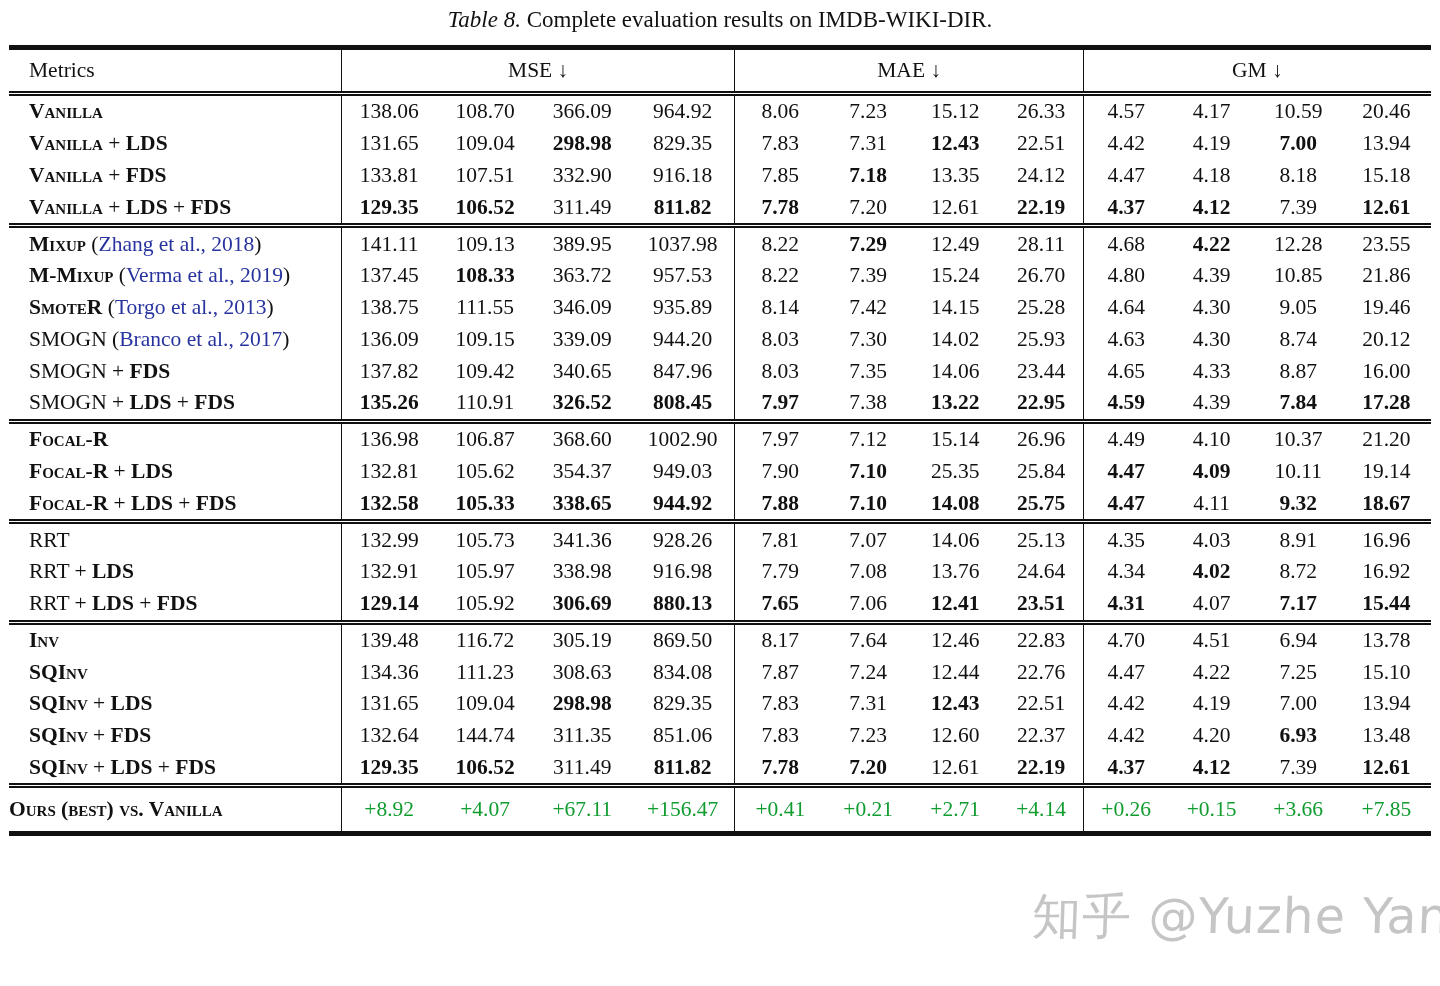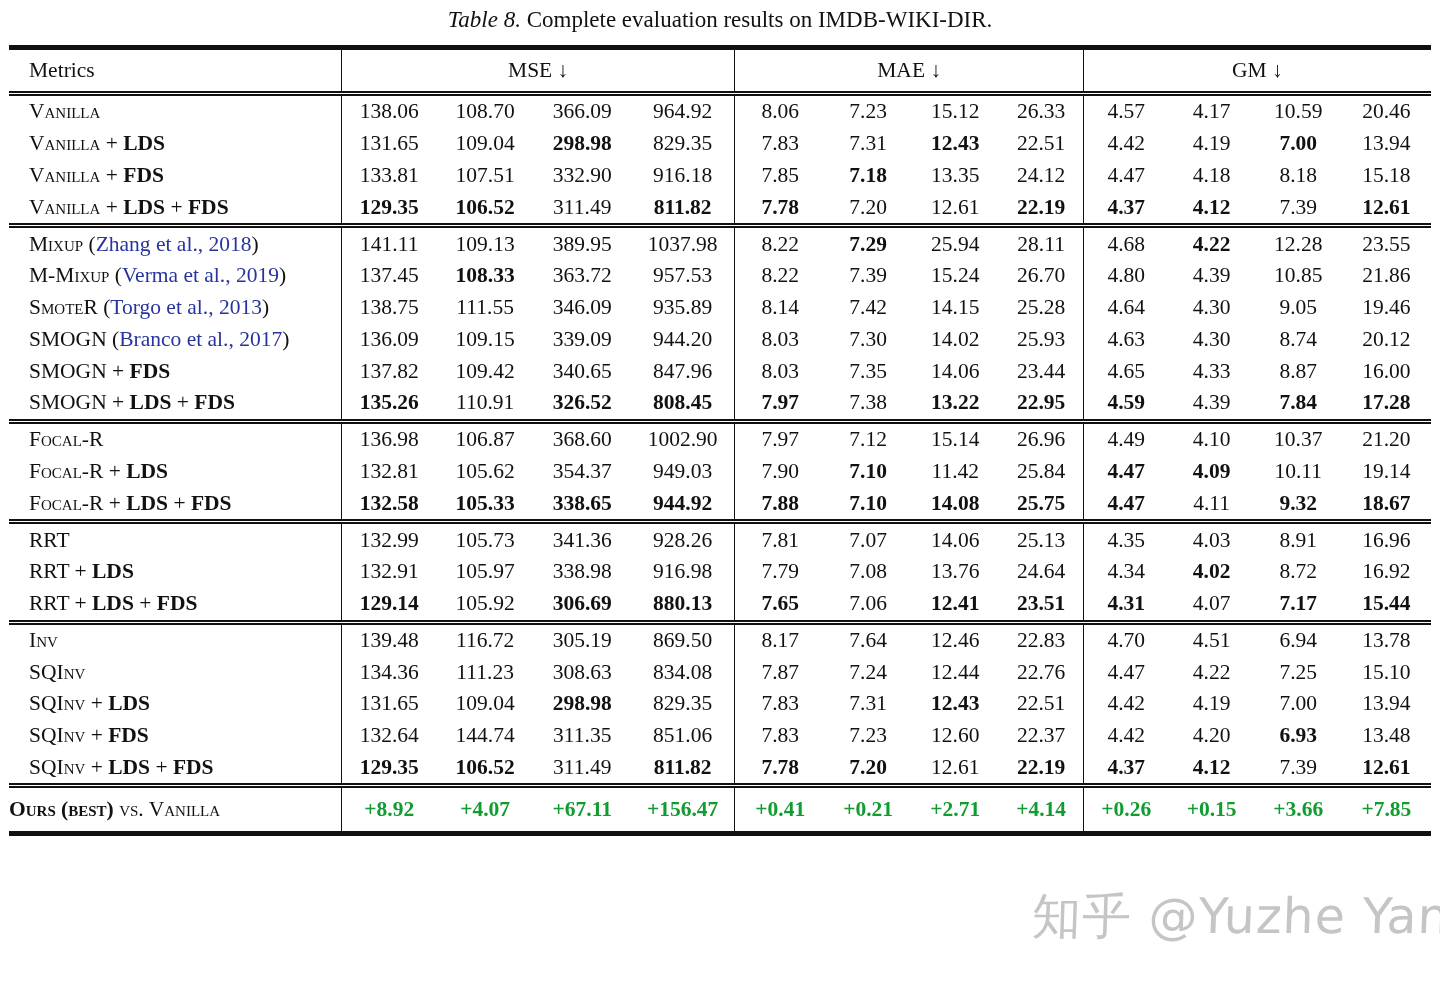--- a/index.html
+++ b/index.html
@@ -11,24 +11,24 @@
         border-collapse:collapse;border-top:5px solid var(--ink);border-bottom:5px solid var(--ink);}
   thead th{font-weight:400;font-size:21.5px;padding:8px 0;}
   thead tr.metrics th{border-bottom:1.5px solid var(--ink);}
   th.label,td.label{text-align:left;padding-left:20px;white-space:nowrap;}
   .sep{border-left:1.5px solid var(--ink);}
   tbody.group{border-top:5px double var(--ink);}
   tbody.summary{border-top:5px double var(--ink);}
   td{font-size:21.5px;line-height:25px;padding:3.4px 0;}
   td.num{text-align:center;}
   .bold{font-weight:700;}
-  .sc{font-variant:small-caps;}
+  .sc{font-variant:small-caps;font-weight:bold;}
   .cite{color:var(--cite);}
   tbody.summary td{padding:9px 0;}
-  tbody.summary td.num{color:var(--gain);font-weight:700;}
+  tbody.summary td.num{color:var(--gain);font-weight:400;}
   .watermark{position:absolute;left:1032px;top:891px;font-size:49px;line-height:52px;
         font-family:"DejaVu Sans", sans-serif;color:var(--wm);opacity:.62;white-space:nowrap;
         transform:skewX(-2deg);letter-spacing:1px;z-index:5;}
 </style>
 </head>
 <body>
 
 <div class="page">
   <div class="title"><span class="ital">Table 8.</span><span> Complete evaluation results on IMDB-WIKI-DIR.</span></div>
 
@@ -120,21 +120,21 @@
       </tbody>
       <tbody class="group">
         <tr>
           <td class="label"><span class="sc">Mixup</span><span> (</span><span class="cite">Zhang et al., 2018</span><span>)</span></td>
           <td class="num sep">141.11</td>
           <td class="num">109.13</td>
           <td class="num">389.95</td>
           <td class="num">1037.98</td>
           <td class="num sep">8.22</td>
           <td class="num bold">7.29</td>
-          <td class="num">25.94</td>
+          <td class="num">12.49</td>
           <td class="num">28.11</td>
           <td class="num sep">4.68</td>
           <td class="num bold">4.22</td>
           <td class="num">12.28</td>
           <td class="num">23.55</td>
         </tr>
         <tr>
           <td class="label"><span class="sc">M-Mixup</span><span> (</span><span class="cite">Verma et al., 2019</span><span>)</span></td>
           <td class="num sep">137.45</td>
           <td class="num bold">108.33</td>
@@ -227,21 +227,21 @@
           <td class="num">21.20</td>
         </tr>
         <tr>
           <td class="label"><span class="sc">Focal-R</span><span> + </span><span class="bold">LDS</span></td>
           <td class="num sep">132.81</td>
           <td class="num">105.62</td>
           <td class="num">354.37</td>
           <td class="num">949.03</td>
           <td class="num sep">7.90</td>
           <td class="num bold">7.10</td>
-          <td class="num">11.42</td>
+          <td class="num">25.35</td>
           <td class="num">25.84</td>
           <td class="num sep bold">4.47</td>
           <td class="num bold">4.09</td>
           <td class="num">10.11</td>
           <td class="num">19.14</td>
         </tr>
         <tr>
           <td class="label"><span class="sc">Focal-R</span><span> + </span><span class="bold">LDS</span><span> + </span><span class="bold">FDS</span></td>
           <td class="num sep bold">132.58</td>
           <td class="num bold">105.33</td>

